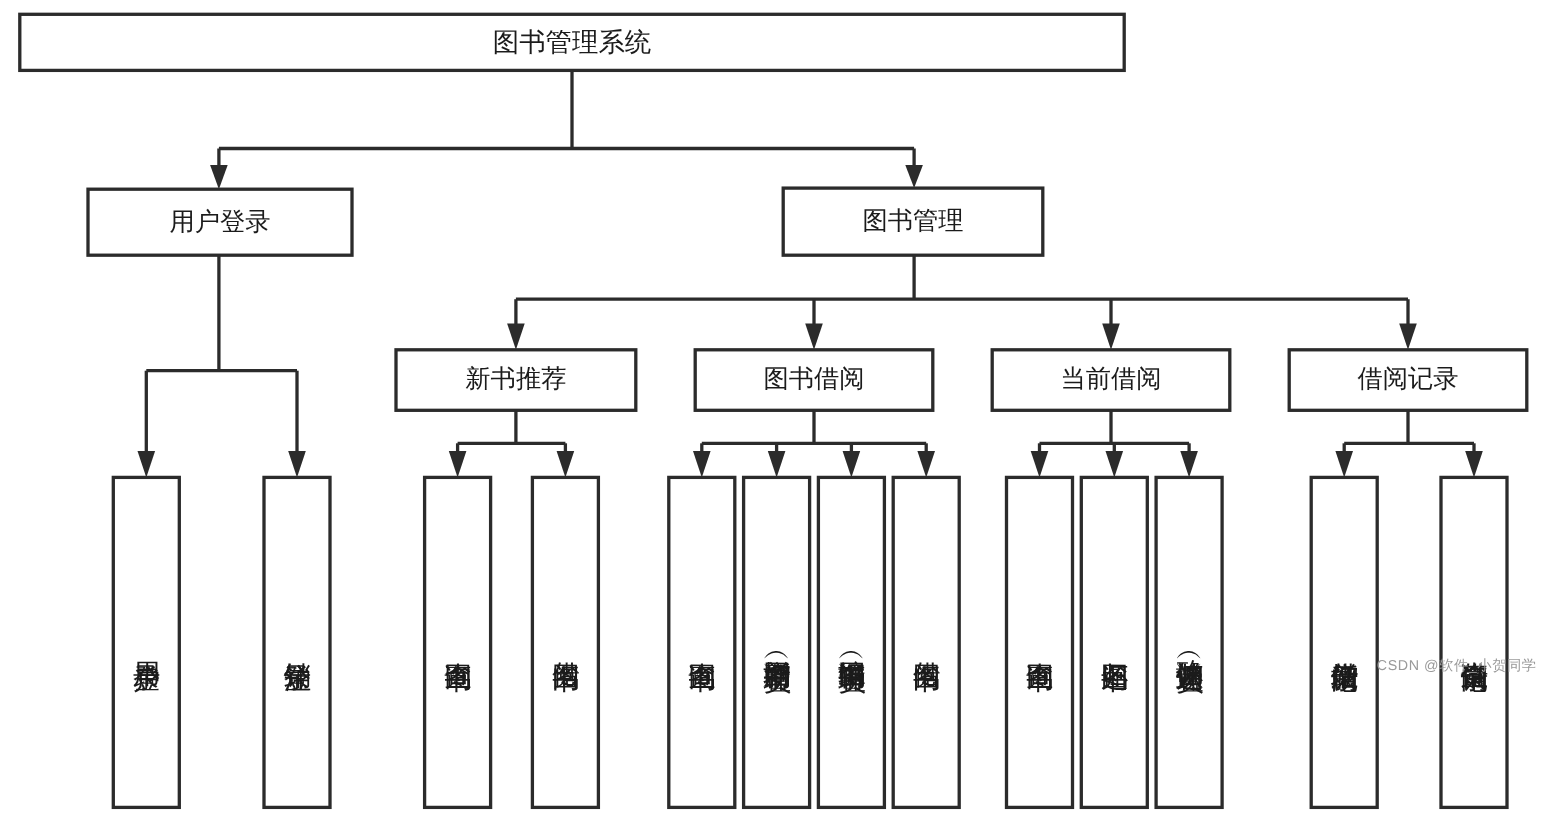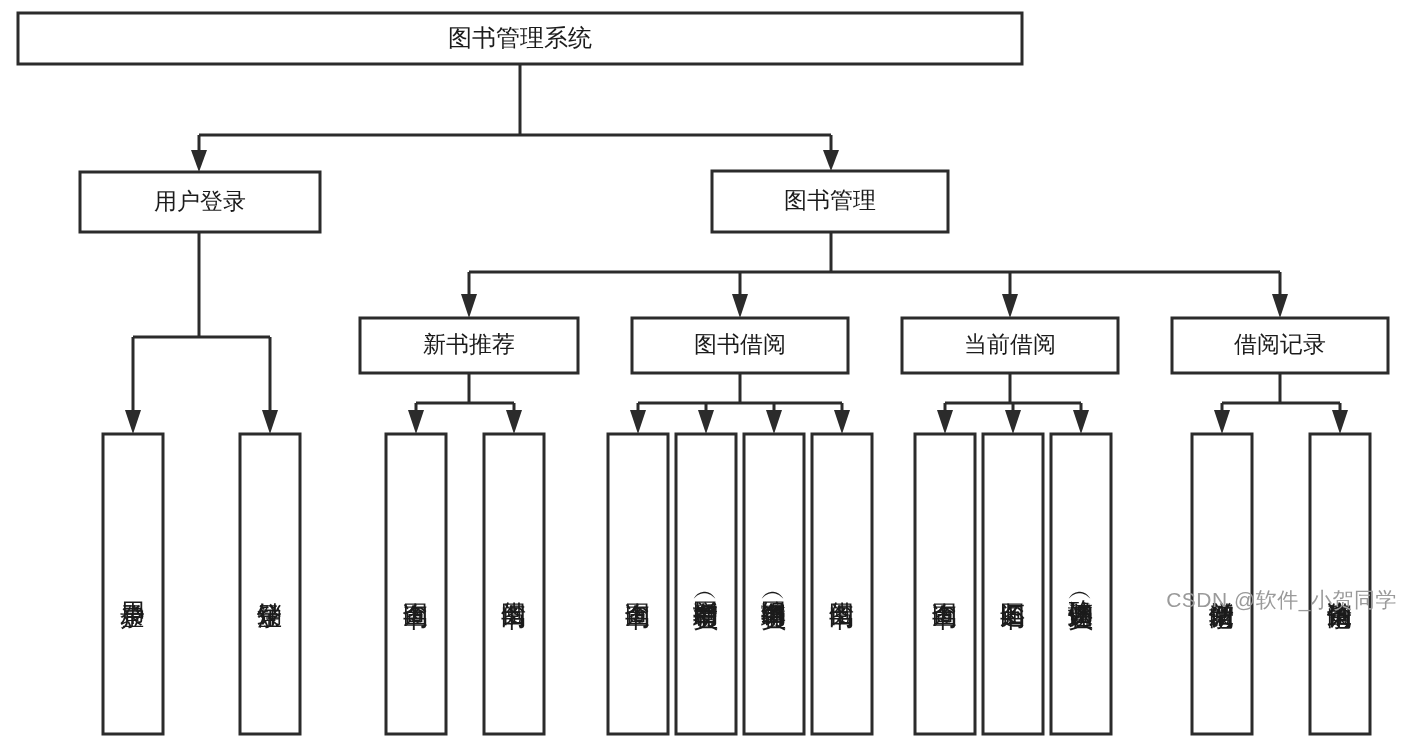--- a/index.html
+++ b/index.html
@@ -66,21 +66,21 @@
     justify-content: center;
     text-align: center;
     pointer-events: none;
     white-space: nowrap;
   }
   .watermark {
     position: absolute;
     right: 8px;
     bottom: 6px;
     font-family: "Liberation Sans", "DejaVu Sans", sans-serif;
-    font-size: 21px;
+    font-size: 13px;
     color: #9a9a9a;
     letter-spacing: 0.5px;
     user-select: none;
   }
 </style>
 </head>
 <body>
 
 <div id="diagram-root">
 

